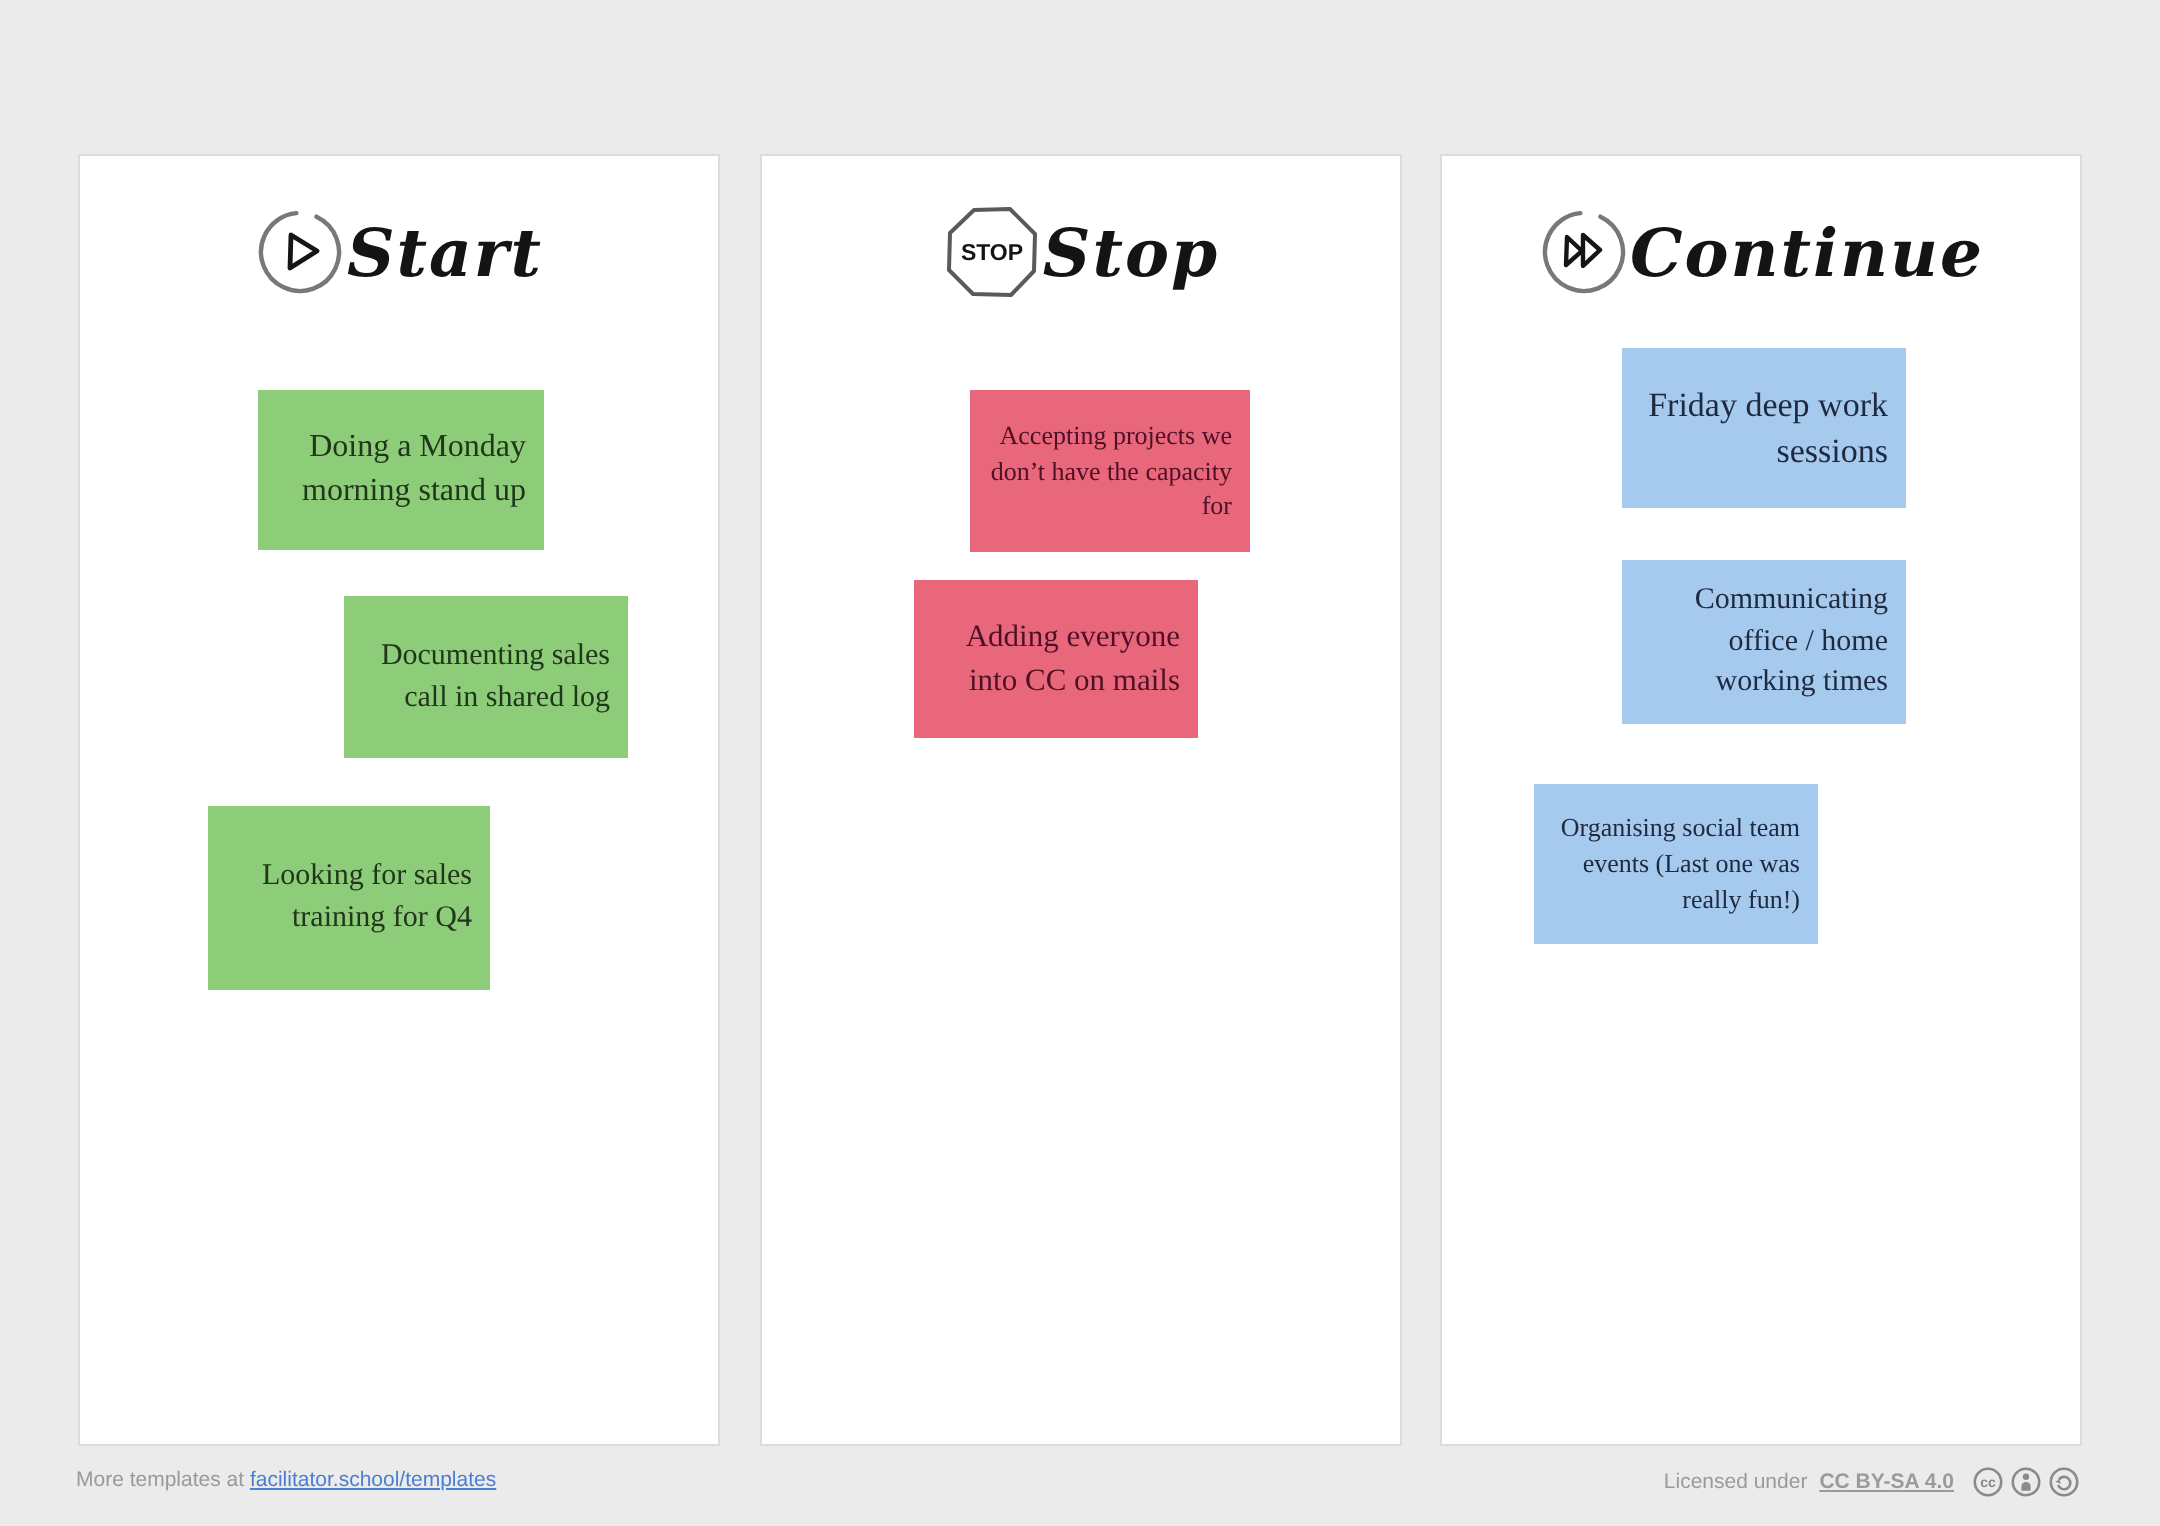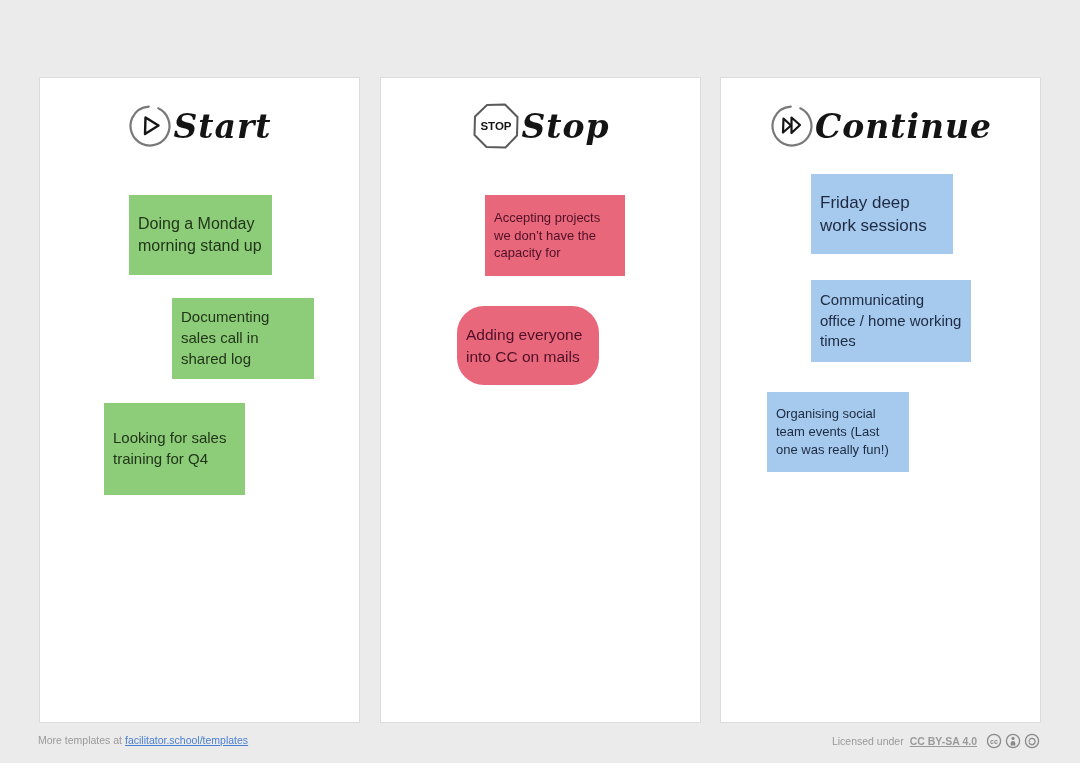--- a/index.html
+++ b/index.html
@@ -10,22 +10,22 @@
 
   .column{position:absolute;top:77px;width:319px;height:644px;background:#ffffff;border:1px solid #dcdcdc;box-sizing:content-box;}
   .column.c0{left:39px;}
   .column.c1{left:380px;}
   .column.c2{left:720px;}
 
   .col-header{position:absolute;left:0;right:0;top:20px;height:56px;display:flex;align-items:center;justify-content:center;gap:0;}
   .col-title{font-family:"DejaVu Serif",serif;font-style:italic;font-weight:700;font-size:33px;color:#141414;letter-spacing:1px;}
 
   .notes-layer{position:absolute;left:0;top:0;right:0;bottom:0;}
-  .note{position:absolute;display:flex;align-items:center;justify-content:center;text-align:left;
-        padding:16px 9px;box-sizing:border-box;line-height:1.38;font-family:Liberation Sans, sans-serif;cursor:pointer;}
+  .note{position:absolute;display:flex;align-items:center;justify-content:center;text-align:right;
+        padding:16px 9px;box-sizing:border-box;line-height:1.38;font-family:Liberation Serif, serif;cursor:pointer;}
 
   .footer-left{position:absolute;left:38px;top:734px;font-size:10.5px;color:#9a9a9a;}
   .footer-right{position:absolute;right:40px;top:733px;display:flex;align-items:center;gap:3px;font-size:10.5px;color:#9a9a9a;}
   .footer-link{text-decoration:underline;cursor:pointer;}
   .footer-left .footer-link{color:#4a7fd4;}
   .footer-right .footer-link{color:#9a9a9a;margin-left:3px;margin-right:6px;font-weight:bold;}
   .cc-badge{display:inline-block;width:16px;height:16px;}
 </style>
 </head>
 <body>
@@ -51,36 +51,36 @@
   <div class="column c1">
     <div class="col-header">
       <svg class="hdr-icon" width="50" height="50" viewBox="0 0 50 50">
         <polygon points="16,4 34,3.5 46.5,16 46,34.5 34.5,46.5 15.5,46 3.5,34 4,15.5" fill="none" stroke="#5a5a5a" stroke-width="2" stroke-linejoin="round"></polygon>
         <text x="25" y="29" text-anchor="middle" font-size="11.5" font-weight="700" fill="#151515" font-family="Liberation Sans, sans-serif">STOP</text>
       </svg>
       <span class="col-title">Stop</span>
     </div>
     <div class="notes-layer">
         <div class="note" style="left: 104px; top: 117px; width: 140px; height: 81px; font-size: 13px; background: rgb(232, 103, 123); color: rgb(79, 16, 39);">Accepting projects we don’t have the capacity for</div>
-        <div class="note" style="left: 76px; top: 228px; width: 142px; height: 79px; font-size: 15.5px; background: rgb(232, 103, 123); color: rgb(79, 16, 39); border-radius: 27px;">Adding everyone into CC on mails</div>
+        <div class="note" style="left: 76px; top: 212px; width: 142px; height: 79px; font-size: 15.5px; background: rgb(232, 103, 123); color: rgb(79, 16, 39);">Adding everyone into CC on mails</div>
       </div>
   </div>
 
   <div class="column c2">
     <div class="col-header">
       <svg class="hdr-icon" width="46" height="46" viewBox="0 0 46 46">
         <circle cx="23" cy="23" r="19.5" fill="none" stroke="#787878" stroke-width="2.2" stroke-linecap="round" stroke-dasharray="112 11" transform="rotate(-65 23 23)"></circle>
         <path d="M14.5 15.5 L22 22.5 L14 29.5 Z" fill="none" stroke="#151515" stroke-width="2.2" stroke-linejoin="round"></path>
         <path d="M22.5 14.5 L31 22 L22.5 30 Z" fill="none" stroke="#151515" stroke-width="2.2" stroke-linejoin="round"></path>
       </svg>
       <span class="col-title">Continue</span>
     </div>
     <div class="notes-layer">
         <div class="note" style="left: 90px; top: 96px; width: 142px; height: 80px; font-size: 17px; background: rgb(166, 201, 238); color: rgb(29, 42, 64);">Friday deep work sessions</div>
-        <div class="note" style="left: 90px; top: 202px; width: 160px; height: 82px; font-size: 15px; background: rgb(166, 201, 238); color: rgb(29, 42, 64);">Communicating office / home working times</div>
+        <div class="note" style="left: 90px; top: 202px; width: 142px; height: 82px; font-size: 15px; background: rgb(166, 201, 238); color: rgb(29, 42, 64);">Communicating office / home working times</div>
         <div class="note" style="left: 46px; top: 314px; width: 142px; height: 80px; font-size: 13px; background: rgb(166, 201, 238); color: rgb(29, 42, 64);">Organising social team events (Last one was really fun!)</div>
       </div>
   </div>
 
   <div class="footer-left">
     <span>More templates at</span>
     <span class="footer-link">facilitator.school/templates</span>
   </div>
 
   <div class="footer-right">

